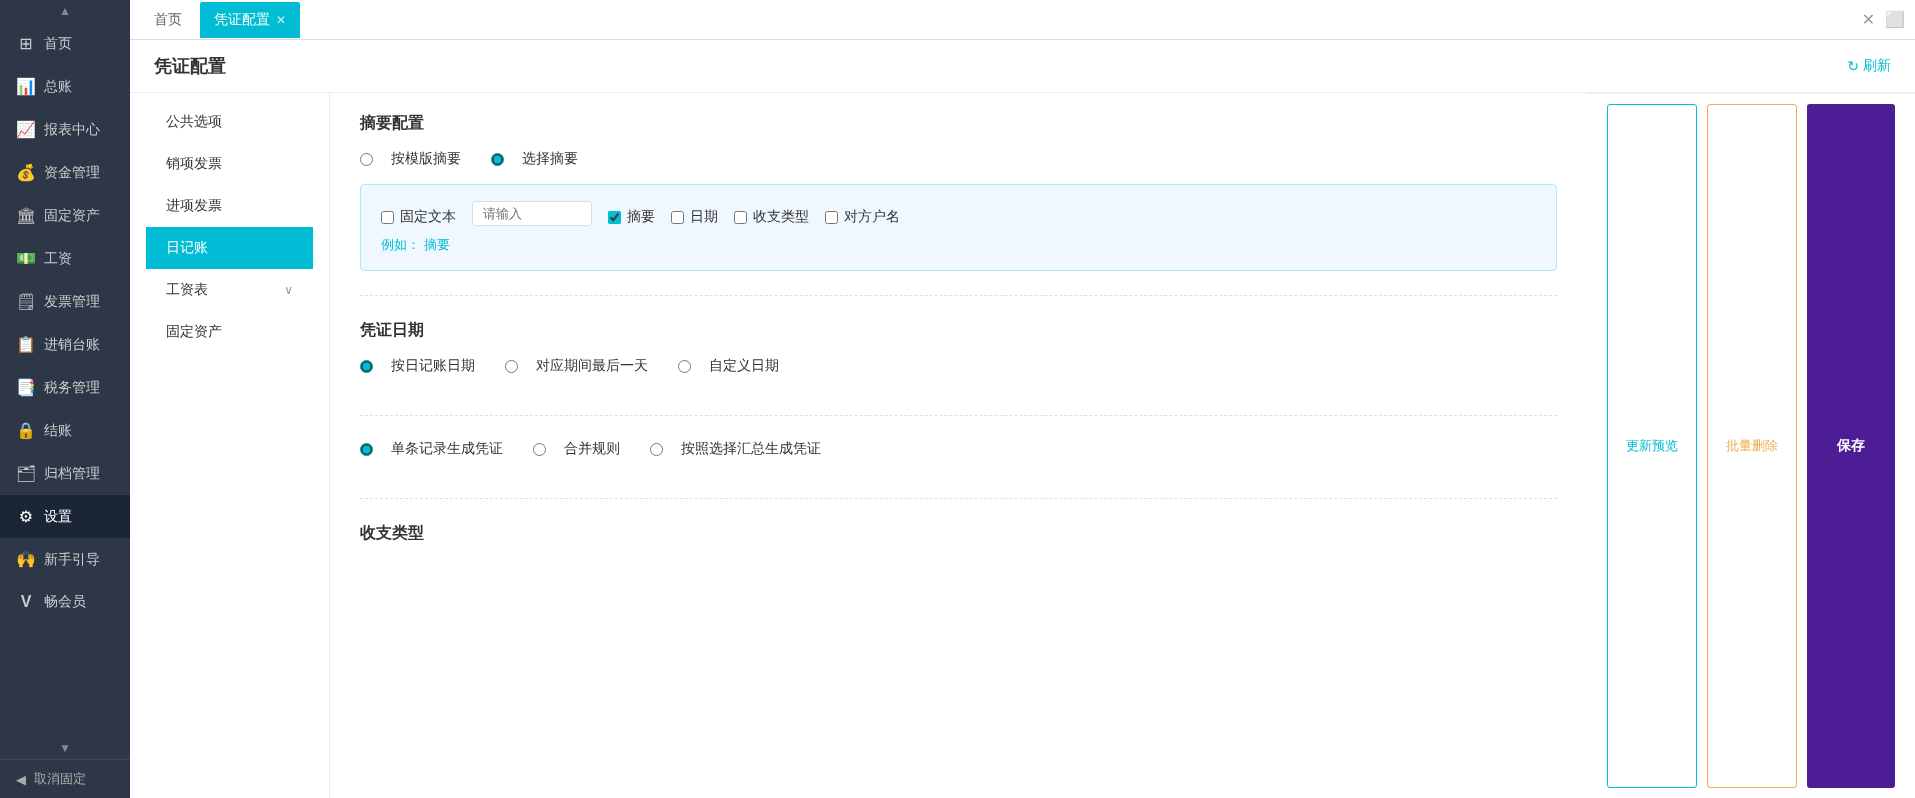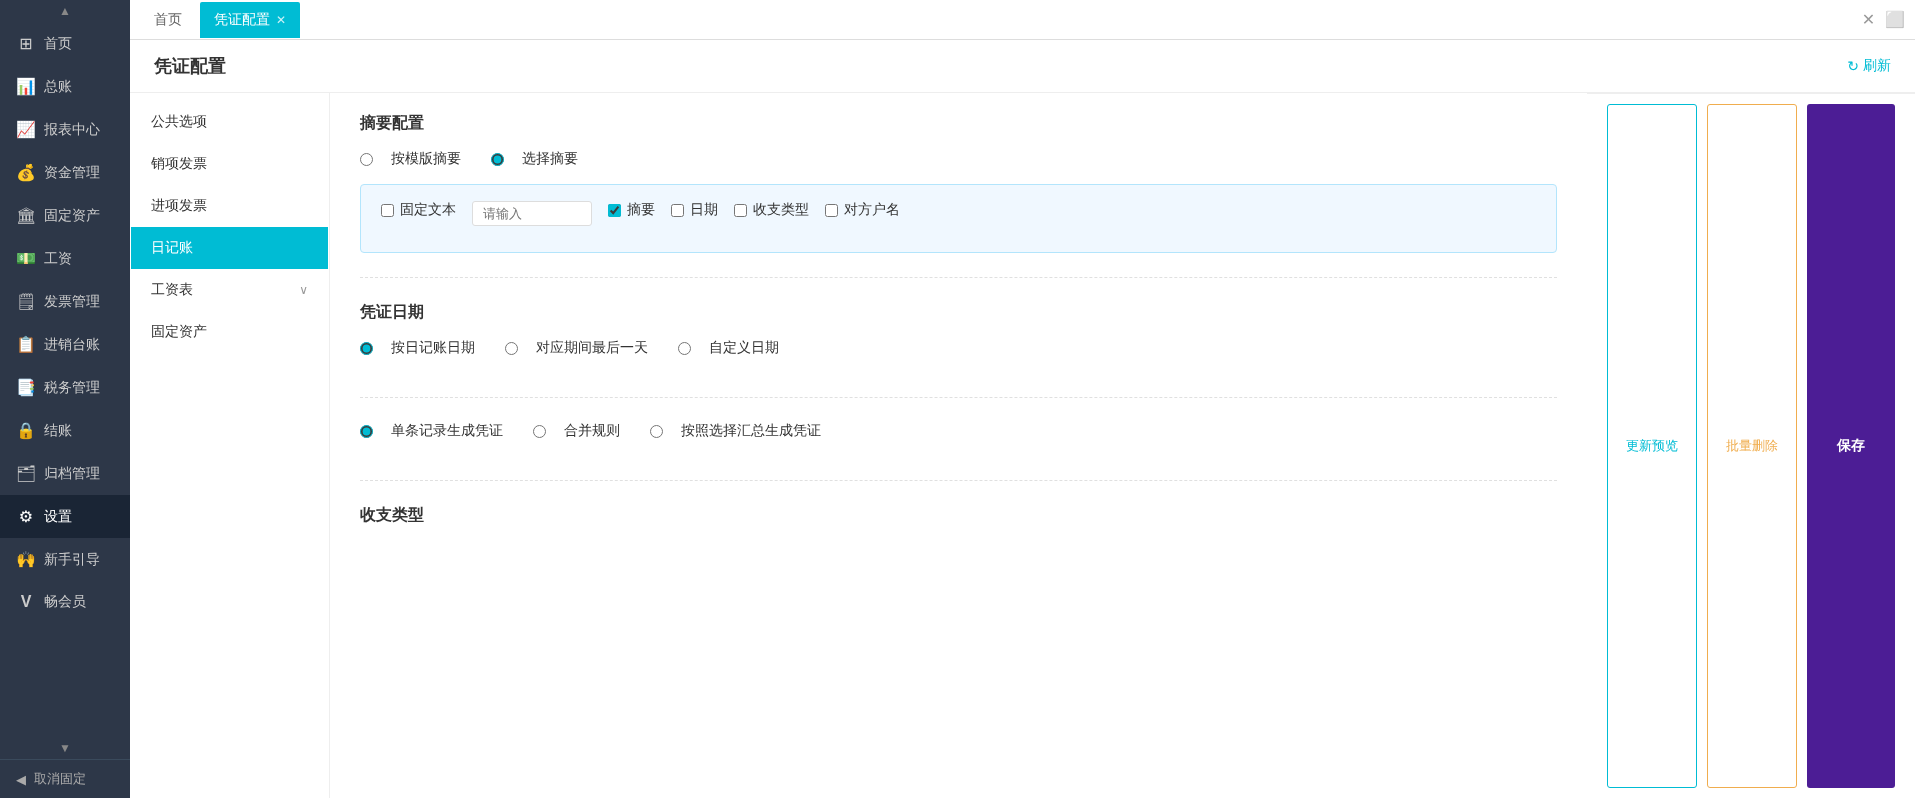--- a/index.html
+++ b/index.html
@@ -137,21 +137,21 @@
       display: flex;
       flex: 1;
       overflow: hidden;
     }
 
     
     .left-nav {
       width: 200px;
       background: #fff;
       border-right: 1px solid #eee;
-      padding: 8px 1px;
+      padding: 8px 16px;
       flex-shrink: 0;
     }
     .left-nav-item {
       padding: 12px 20px;
       cursor: pointer;
       color: #333;
       font-size: 14px;
       display: flex;
       align-items: center;
       justify-content: space-between;
@@ -202,21 +202,21 @@
 
     
     .summary-box {
       background: #f0f8ff;
       border: 1px solid #b3e5fc;
       border-radius: 4px;
       padding: 16px 20px;
     }
     .summary-checks {
       display: flex;
-      align-items: flex-start;
+      align-items: flex-end;
       gap: 16px;
       flex-wrap: wrap;
       margin-bottom: 10px;
     }
     .check-item {
       display: flex;
       align-items: center;
       gap: 6px;
       cursor: pointer;
       color: #333;
@@ -440,20 +440,24 @@
                 <label class="check-item">
                   <input type="checkbox" style="">
                   <span>收支类型</span>
                 </label>
 
                 <label class="check-item">
                   <input type="checkbox" style="">
                   <span>对方户名</span>
                 </label>
               </div>
+              <div>
+                <span class="example-text">例如：</span>
+                <span class="example-text">摘要</span>
+              </div>
             </div>
           </div>
 
           <div class="section">
             <div class="section-title">凭证日期</div>
             <div class="radio-group">
               <label class="radio-item">
                 <input type="radio" name="voucher-date" checked="" style="">
                 <span>按日记账日期</span>
               </label>

